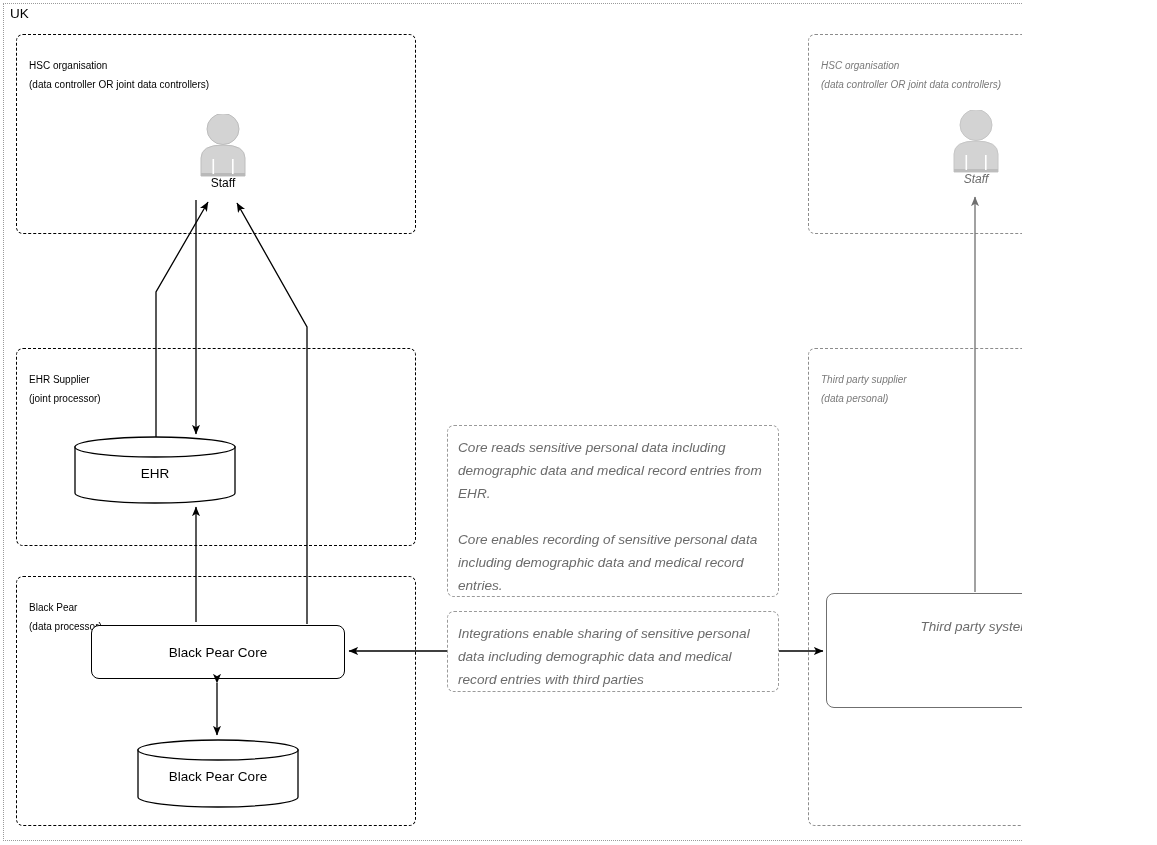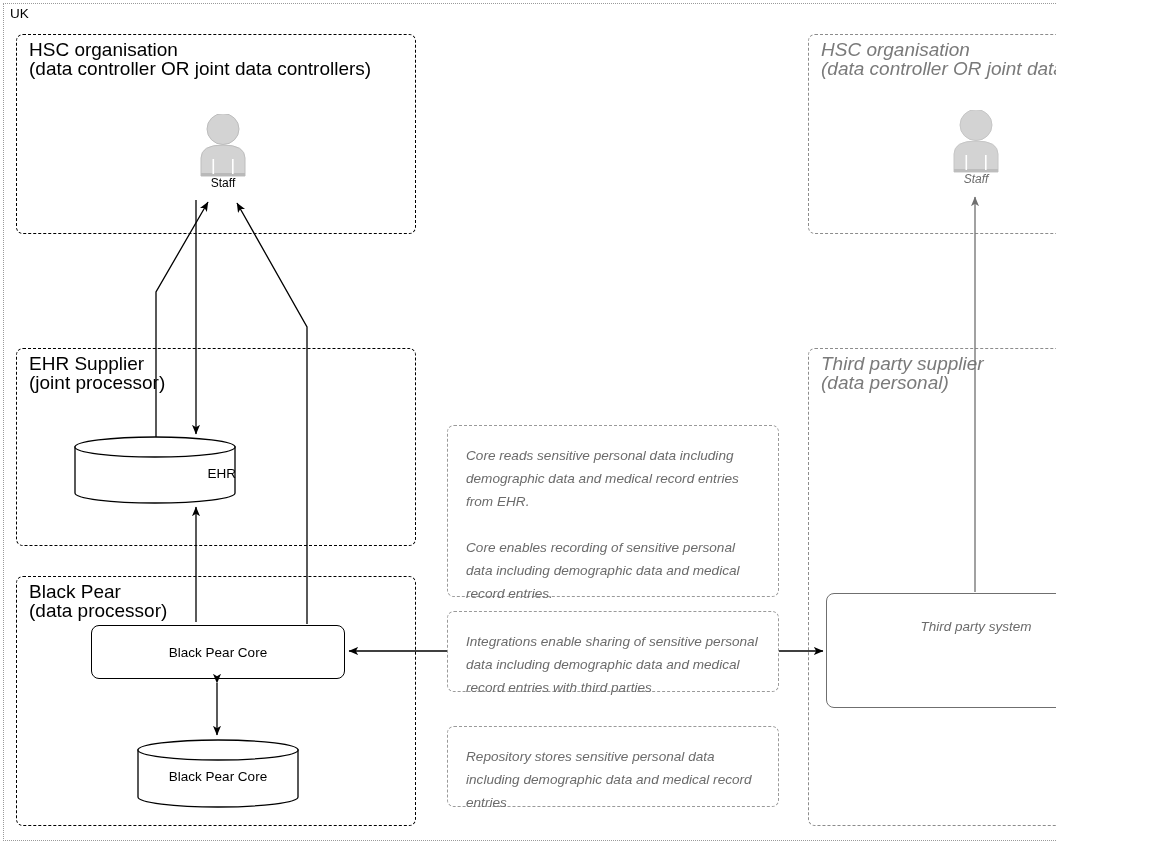--- a/index.html
+++ b/index.html
@@ -10,21 +10,20 @@
   body {
     font-family: "Liberation Sans", sans-serif;
     color: #000000;
   }
   #canvas {
     position: relative;
     width: 1022px;
     height: 845px;
     background: #ffffff;
     overflow: hidden;
-    padding-left: 34px;
   }
   .abs { position: absolute; box-sizing: border-box; }
 
   
   .uk-boundary {
     left: 3px; top: 3px; width: 1143px; height: 838px;
     border: 1px dotted #9a9a9a;
     background: transparent;
   }
   .uk-label {
@@ -37,22 +36,22 @@
 
   
   .group {
     border: 1.4px dashed #000000;
     border-radius: 7px;
     background: transparent;
   }
   .group.muted { border-color: #8c8c8c; }
   .group-title {
     position: absolute;
-    left: 12px; top: 5px;
-    font-size: 19px;
+    left: 12px; top: 21px;
+    font-size: 10px;
     line-height: 19px;
     white-space: pre;
     color: #000;
   }
   .group-title.muted {
     color: #7a7a7a;
     font-style: italic;
   }
 
   
@@ -88,21 +87,21 @@
   }
 
   
   .note {
     border: 1.3px dashed #9a9a9a;
     border-radius: 7px;
     background: #ffffff;
     padding: 10px 10px 8px 10px;
   }
   .note p {
-    margin: 8px;
+    margin: 0;
     font-style: italic;
     font-size: 13.6px;
     line-height: 23px;
     color: #6b6b6b;
   }
   .note p.gap { margin-top: 23px; }
 
   
   .actor { }
   .actor-label {
@@ -178,21 +177,21 @@
       <rect x="42" y="45" width="1.6" height="15" fill="#ffffff"></rect>
     </svg>
     <div class="actor-label muted" style="top:62px;">Staff</div>
   </div>
 
   <div class="abs cylinder" style="left:74px; top:436px; width:162px; height:68px;">
     <svg width="162" height="68" viewBox="0 0 162 68">
       <path d="M1 11 L1 57 A80 10 0 0 0 161 57 L161 11 Z" fill="#ffffff" stroke="#000000" stroke-width="1.3"></path>
       <ellipse cx="81" cy="11" rx="80" ry="10" fill="#ffffff" stroke="#000000" stroke-width="1.3"></ellipse>
     </svg>
-    <div class="cyl-label" style="top:30px;text-align:right;">EHR</div>
+    <div class="cyl-label" style="top:30px;">EHR</div>
   </div>
 
   <div class="abs procbox" style="left:91px; top:625px; width:254px; height:54px;">
     <span class="plabel">Black Pear Core</span>
   </div>
 
   <div class="abs cylinder" style="left:137px; top:739px; width:162px; height:69px;">
     <svg width="162" height="69" viewBox="0 0 162 69">
       <path d="M1 11 L1 58 A80 10 0 0 0 161 58 L161 11 Z" fill="#ffffff" stroke="#000000" stroke-width="1.3"></path>
       <ellipse cx="81" cy="11" rx="80" ry="10" fill="#ffffff" stroke="#000000" stroke-width="1.3"></ellipse>
@@ -206,23 +205,20 @@
 
   <div class="abs note" style="left:447px; top:425px; width:332px; height:172px;">
     <p>Core reads sensitive personal data including demographic data and medical record entries from EHR.</p>
     <p class="gap">Core enables recording of sensitive personal data including demographic data and medical record entries.</p>
   </div>
 
   <div class="abs note" style="left:447px; top:611px; width:332px; height:81px;">
     <p>Integrations enable sharing of sensitive personal data including demographic data and medical record entries with third parties</p>
   </div>
 
-  <div class="abs note" style="left:447px; top:726px; width:332px; height:81px;">
-    <p>Repository stores sensitive personal data including demographic data and medical record entries</p>
-  </div>
 
   <svg class="overlay">
     <defs>
       <marker id="ah" markerWidth="11" markerHeight="11" refX="9.2" refY="4" orient="auto" markerUnits="userSpaceOnUse">
         <path d="M0,0 L9.6,4 L0,8 L2.4,4 Z" fill="#000000"></path>
       </marker>
       <marker id="ah-gray" markerWidth="11" markerHeight="11" refX="9.2" refY="4" orient="auto" markerUnits="userSpaceOnUse">
         <path d="M0,0 L9.6,4 L0,8 L2.4,4 Z" fill="#6f6f6f"></path>
       </marker>
     </defs>

